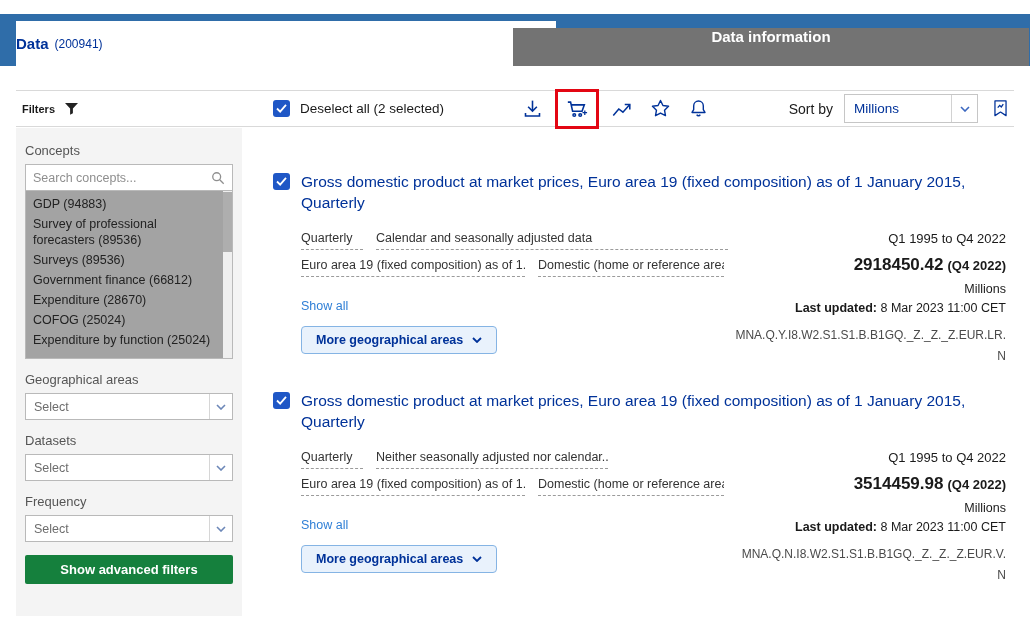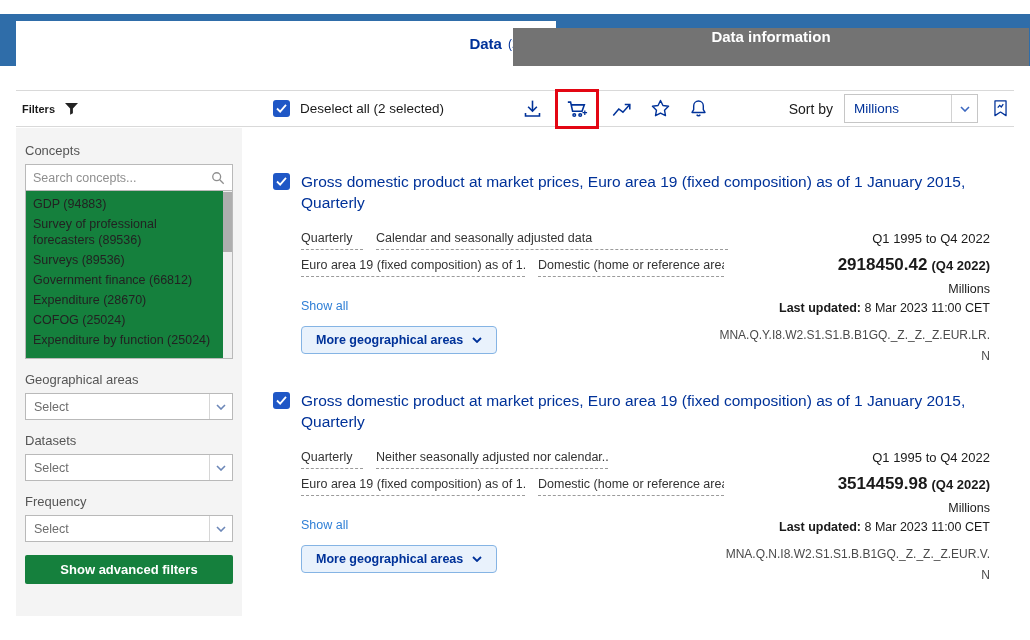--- a/index.html
+++ b/index.html
@@ -11,21 +11,21 @@
     overflow: hidden;
     color: #1a1a1a;
   }
   a { text-decoration: none; cursor: pointer; }
   button { font-family: inherit; cursor: pointer; }
 
   
   .tabstrip { position:absolute; top:14px; left:0; width:1030px; height:52px; background:#2f6da9; }
   .tab-data {
     position:absolute; left:16px; bottom:0; width:540px; height:45px; background:#fff;
-    display:flex; align-items:center; justify-content:flex-end; gap:6px; cursor:pointer;
+    display:flex; align-items:center; justify-content:flex-start; gap:6px; cursor:pointer;
   }
   .tab-data .lbl { color:#003299; font-weight:bold; font-size:15px; }
   .tab-data .cnt { color:#003299; font-size:12px; }
   .tab-info {
     position:absolute; left:513px; right:1px; bottom:0; height:38px; background:#737373;
     color:#fff; font-weight:bold; font-size:15px;
     display:flex; justify-content:center; cursor:pointer;
   }
 
   
@@ -68,21 +68,21 @@
   .search-box {
     height:27px; background:#fff; border:1px solid #b9b9b9;
     display:flex; align-items:center; padding:0 7px; gap:4px;
   }
   .search-box input {
     flex:1; border:0; outline:0; background:transparent;
     font-size:12.5px; font-family:inherit; color:#333; min-width:0;
   }
   .search-box input::placeholder { color:#8f8f8f; }
   .concepts-list {
-    position:relative; background:#15803d; border:1px solid #b9b9b9; border-top:0;
+    position:relative; background:#a3a3a3; border:1px solid #b9b9b9; border-top:0;
     height:168px; overflow:hidden; padding:3px 16px 0 7px;
     font-size:12.5px; color:#222;
   }
   .concepts-list .item { padding:2px 0; line-height:16px; cursor:pointer; }
   .scroll-track { position:absolute; top:0; right:0; bottom:0; width:9px; background:#efefef; }
   .scroll-thumb { position:absolute; top:1px; right:0; width:9px; height:60px; background:#aeaeae; cursor:pointer; }
   .side-section { margin-top:13px; }
   .side-select {
     height:27px; background:#fff; border:1px solid #b9b9b9;
     display:flex; align-items:center; cursor:pointer;
@@ -111,21 +111,21 @@
     border-bottom:1px dashed #9b9b9b; white-space:nowrap; overflow:hidden;
   }
   .aw-62 { width:62px; } .aw-352 { width:352px; } .aw-232 { width:232px; }
   .aw-224 { width:224px; } .aw-186 { width:186px; }
   .show-all { display:inline-block; margin-top:14px; font-size:12.5px; color:#2f7fd6; }
   .more-geo {
     display:flex; align-items:center; gap:9px; margin-top:12px;
     background:#e9f2fc; border:1px solid #85b4e4; color:#003299;
     font-size:12.5px; font-weight:bold; padding:6px 14px; border-radius:4px; width:max-content;
   }
-  .card-right { position:absolute; top:0; right:16px; width:300px; text-align:right; }
+  .card-right { position:absolute; top:0; right:0; width:300px; text-align:right; }
   .period { font-size:13px; margin-bottom:9px; }
   .value-line { margin-bottom:7px; }
   .value { font-size:17px; font-weight:bold; }
   .value-period { font-size:13px; font-weight:bold; margin-left:4px; }
   .unit { font-size:12.5px; margin-bottom:5px; }
   .updated { font-size:12.5px; margin-bottom:10px; }
   .updated b { font-weight:bold; }
   .skey { font-size:12px; color:#4a4a4a; line-height:21px; }
   .skey span { display:block; }
 </style>

